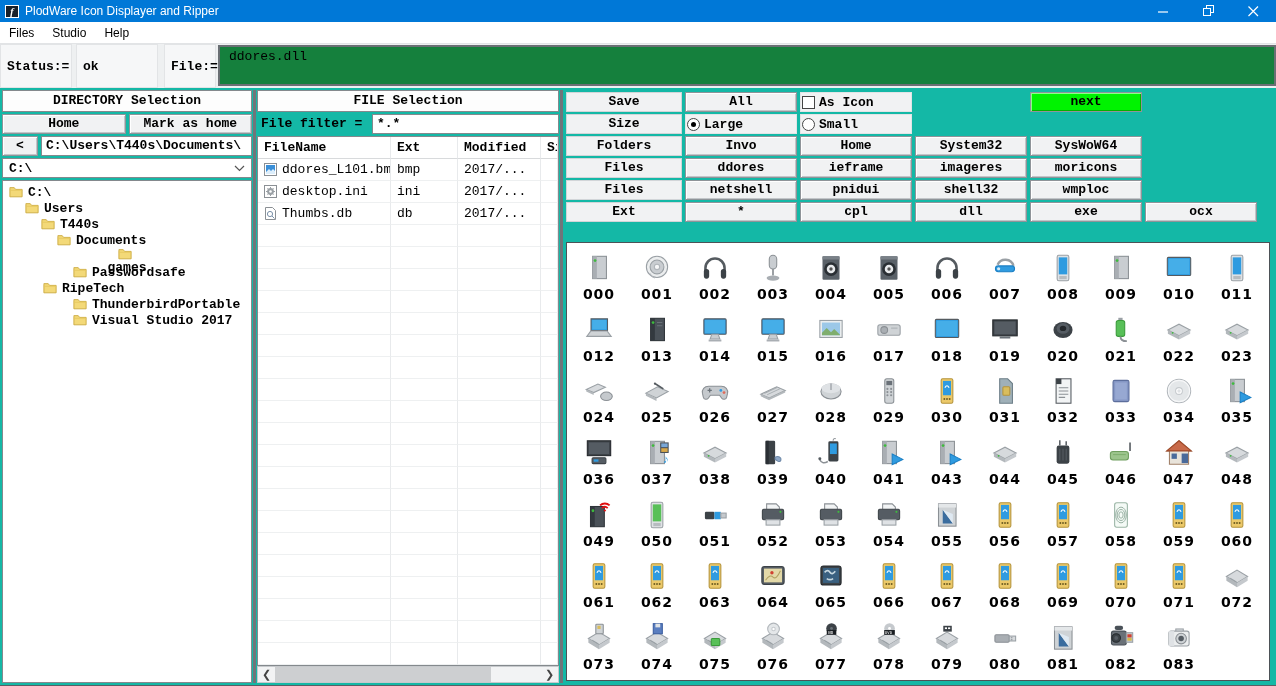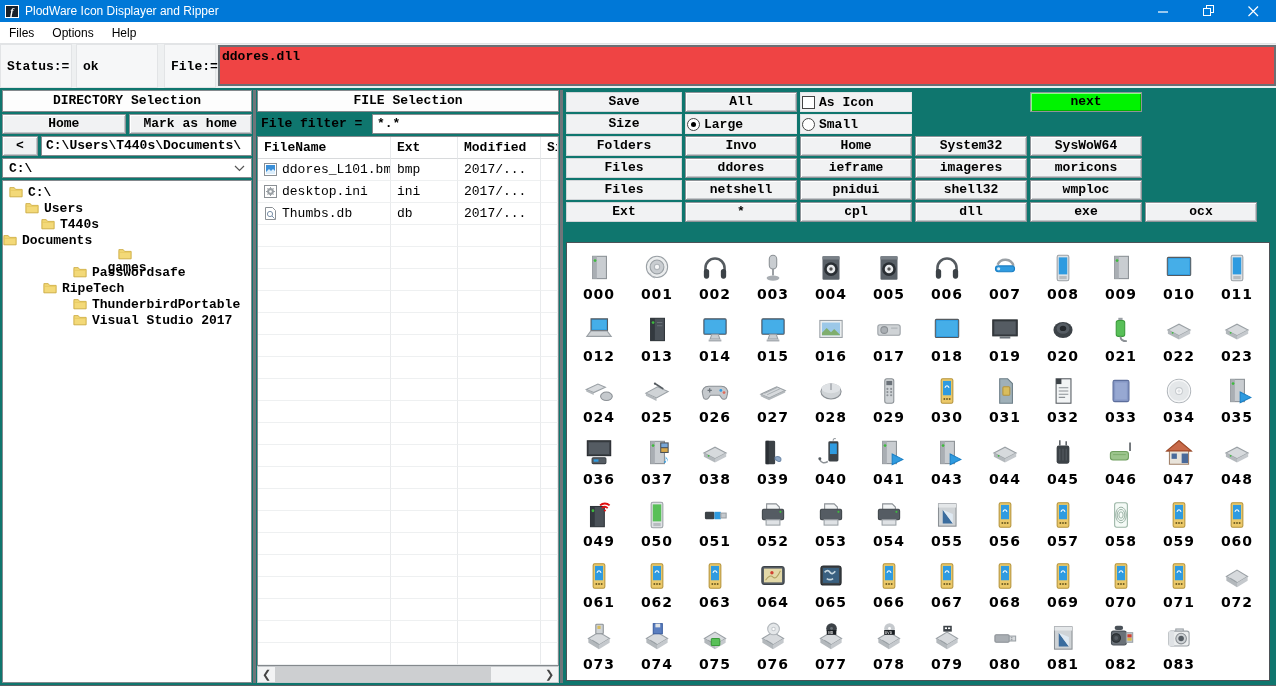--- a/index.html
+++ b/index.html
@@ -21,25 +21,25 @@
              font-family:"Liberation Sans", sans-serif; font-size:12px; flex:0 0 auto; }
   .menu-item { padding:0 9px; height:100%; display:flex; align-items:center; }
 
   
   .statusrow { height:45px; background:#eef0f1; display:flex; align-items:stretch; flex:0 0 auto;
                border-top:1px solid #e2e4e6; font-weight:bold; font-size:13px; }
   .scell { background:#f6f7f8; border:1px solid #e2e4e6; display:flex; align-items:center; padding:0 6px; }
   .scell.lab1 { width:72px; }
   .scell.val1 { width:82px; margin-left:4px; }
   .scell.lab2 { width:52px; margin-left:6px; }
-  .file-input { flex:1; margin:1px 0 2px 2px; background:#ef4444; border:2px solid #6a6f74;
-                font-weight:bold; font-size:13px; padding:2px 2px; align-items:flex-start; display:flex; }
+  .file-input { flex:1; margin:1px 0 2px 2px; background:#15803d; border:2px solid #6a6f74;
+                font-weight:normal; font-size:13px; padding:2px 9px; align-items:flex-start; display:flex; }
 
   
-  .main { flex:1; display:flex; padding:2px; background:#0f766e; }
+  .main { flex:1; display:flex; padding:2px; background:#14b8a6; }
   .splitter { width:3px; background:#70757a; margin:0 1px; }
   .panel { display:flex; flex-direction:column; }
   .left-panel { width:250px; }
   .mid-panel { width:302px; }
   .right-panel { flex:1; }
 
   .panel-header { height:22px; border:1px solid #84898d; background:#fdfdfd; text-align:center;
                   font-weight:bold; font-size:13px; line-height:20px; margin-bottom:2px; flex:0 0 auto; }
   .btn { background:#f1f2f3; border:1px solid #8f9499; box-shadow:inset 1px 1px 0 #ffffff, inset -1px -1px 0 #c2c6c9;
          font-weight:bold; font-size:13px; text-align:center; line-height:17px; height:20px; overflow:hidden; }
@@ -117,21 +117,21 @@
     </div>
     <div class="tb-btn">
       <svg width="11" height="11">
           <path d="M0.5 0.5 L10 10 M10 0.5 L0.5 10" stroke="#fff" stroke-width="1.2"></path>
         </svg>
     </div>
   </div>
 
   <div class="menubar" id="menubar">
       <div class="menu-item">Files</div>
-      <div class="menu-item">Options</div>
+      <div class="menu-item">Studio</div>
       <div class="menu-item">Help</div>
     </div>
 
   <div class="statusrow">
     <div class="scell lab1">Status:=</div>
     <div class="scell val1">ok</div>
     <div class="scell lab2">File:=</div>
     <div class="scell file-input">ddores.dll</div>
   </div>
 
@@ -168,21 +168,21 @@
             </svg>
             <span>Users</span>
           </div>
           <div class="tree-row" style="padding-left: 38px;">
             <svg width="14" height="12" viewBox="0 0 16 13">
               <path d="M1 2.5 V1.5 h5 l1.5 2 H15 V12 H1 z" fill="#f3d978" stroke="#c9a83c"></path>
               <path d="M1 4.5 H15" stroke="#e6c75e" fill="none"></path>
             </svg>
             <span>T440s</span>
           </div>
-          <div class="tree-row" style="">
+          <div class="tree-row" style="padding-left: 54px;">
             <svg width="14" height="12" viewBox="0 0 16 13">
               <path d="M1 2.5 V1.5 h5 l1.5 2 H15 V12 H1 z" fill="#f3d978" stroke="#c9a83c"></path>
               <path d="M1 4.5 H15" stroke="#e6c75e" fill="none"></path>
             </svg>
             <span>Documents</span>
           </div>
           <div class="tree-row" style=" flex-direction: column;">
             <svg width="14" height="12" viewBox="0 0 16 13">
               <path d="M1 2.5 V1.5 h5 l1.5 2 H15 V12 H1 z" fill="#f3d978" stroke="#c9a83c"></path>
               <path d="M1 4.5 H15" stroke="#e6c75e" fill="none"></path>

